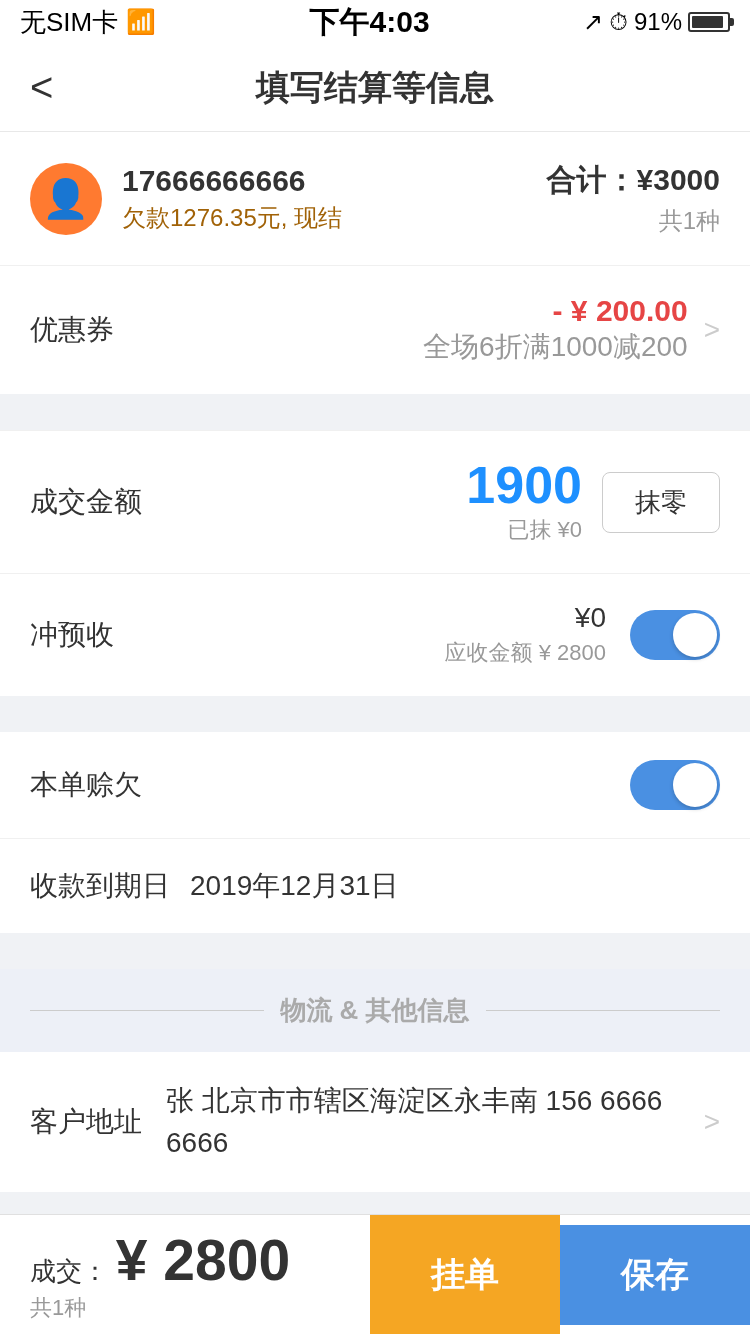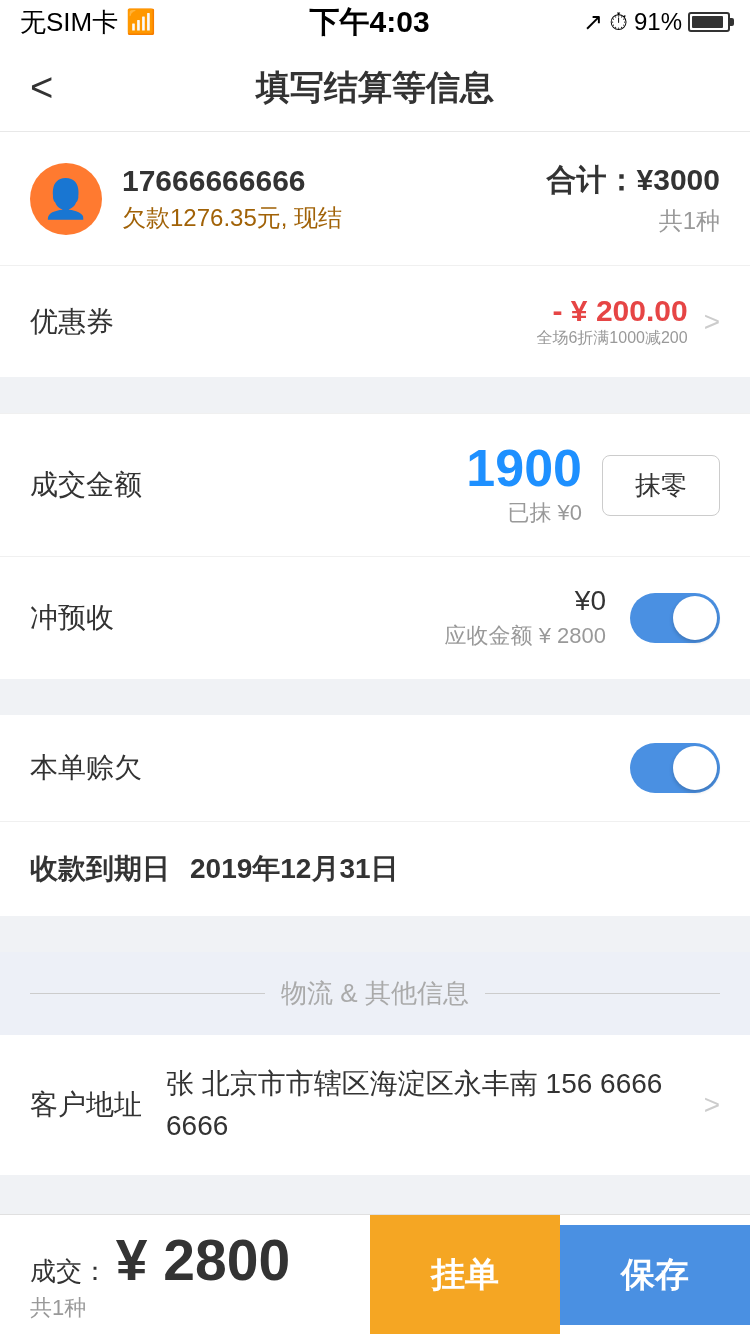--- a/index.html
+++ b/index.html
@@ -123,21 +123,21 @@
       min-width: 120px;
     }
     .row-right {
       flex: 1;
       display: flex;
       align-items: center;
       justify-content: flex-end;
       gap: 16px;
     }
     .row-value-red { font-size: 30px; color: #e64545; font-weight: 600; }
-    .row-value-gray { font-size: 16px; color: #999; }
+    .row-value-gray { font-size: 28px; color: #999; }
     .chevron-right { color: #ccc; font-size: 28px; }
 
     
     .section-sep {
       height: 20px;
       background: #f0f2f5;
     }
 
     
     .deal-row {
@@ -216,39 +216,38 @@
     }
     .credit-label { font-size: 28px; color: #333; flex: 1; }
 
     
     .due-row {
       display: flex;
       align-items: center;
       padding: 28px 30px;
       background: #fff;
       border-top: 1px solid #f0f0f0;
-      font-weight: bold;
     }
     .due-label { font-size: 28px; color: #333; }
     .due-date { font-size: 28px; color: #333; margin-left: 20px; }
 
     
     .divider-text {
       display: flex;
       align-items: center;
       padding: 24px 30px;
       background: #edf0f7;
       gap: 16px;
     }
     .divider-line {
       flex: 1;
       height: 1px;
       background: #ccc;
     }
-    .divider-label { font-size: 26px; color: #aaa; }
+    .divider-label { font-size: 26px; color: #aaa; font-weight: bold; }
 
     
     .address-row {
       display: flex;
       align-items: center;
       padding: 28px 30px;
       background: #fff;
       min-height: 88px;
     }
     .address-label { font-size: 28px; color: #333; min-width: 120px; margin-right: 16px; }

